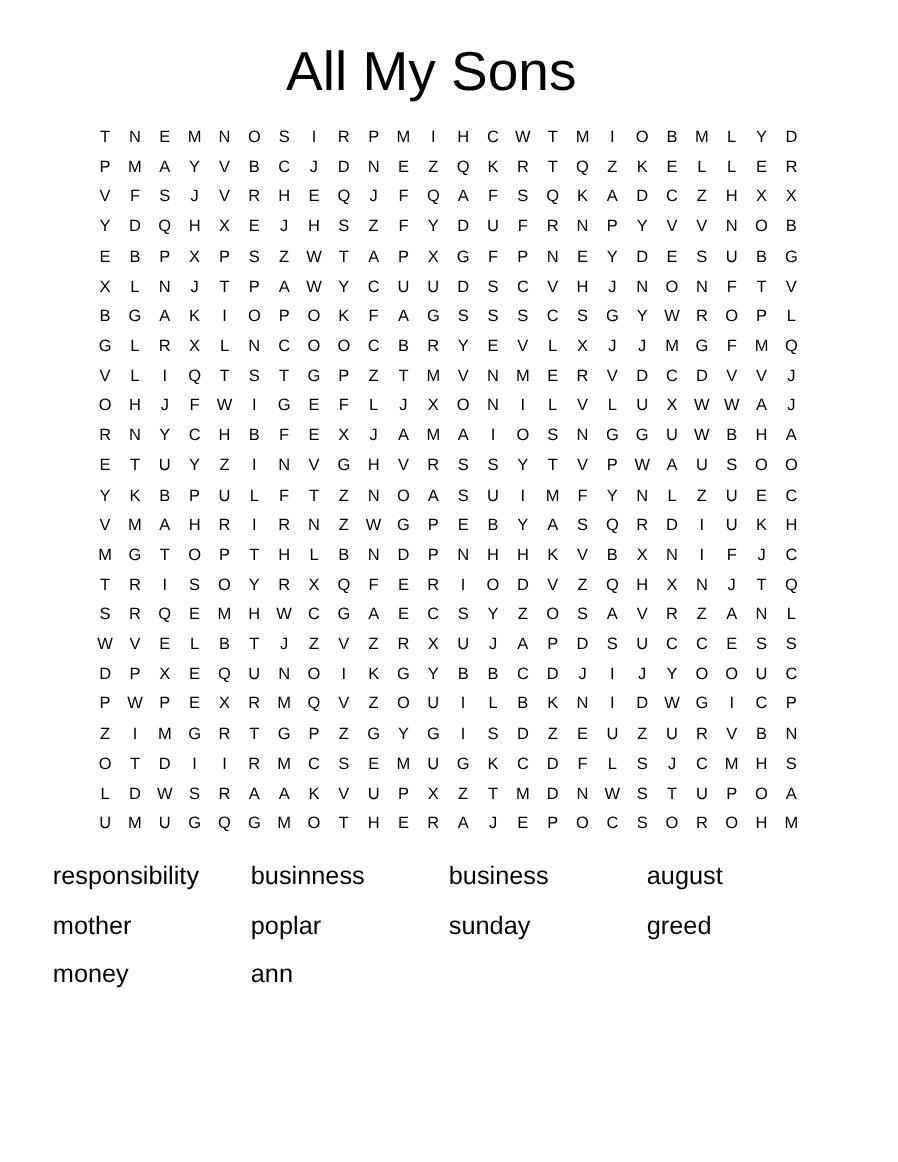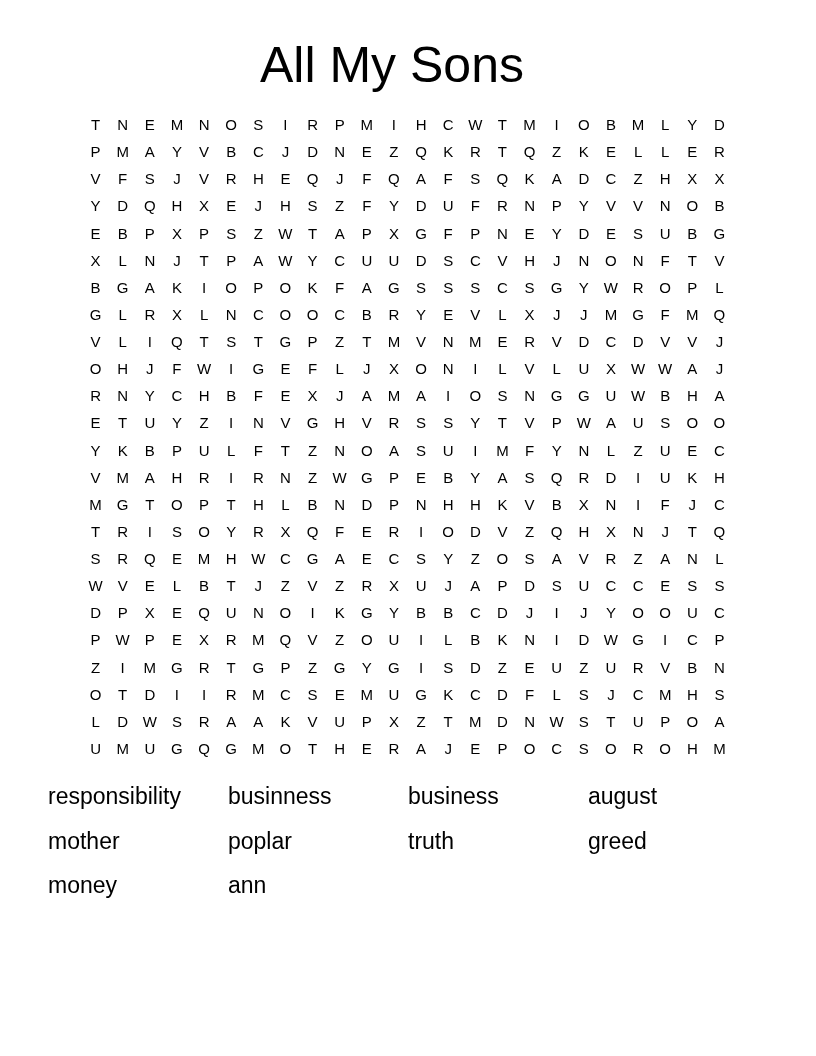--- a/index.html
+++ b/index.html
@@ -638,17 +638,17 @@
     <div class="cell">M</div>
   </div>
 
 <div class="words" id="word-list">
     <div class="word">responsibility</div>
     <div class="word">businness</div>
     <div class="word">business</div>
     <div class="word">august</div>
     <div class="word">mother</div>
     <div class="word">poplar</div>
-    <div class="word">truth</div>
+    <div class="word">sunday</div>
     <div class="word">greed</div>
     <div class="word">money</div>
     <div class="word">ann</div>
   </div>
 
 </body></html>

